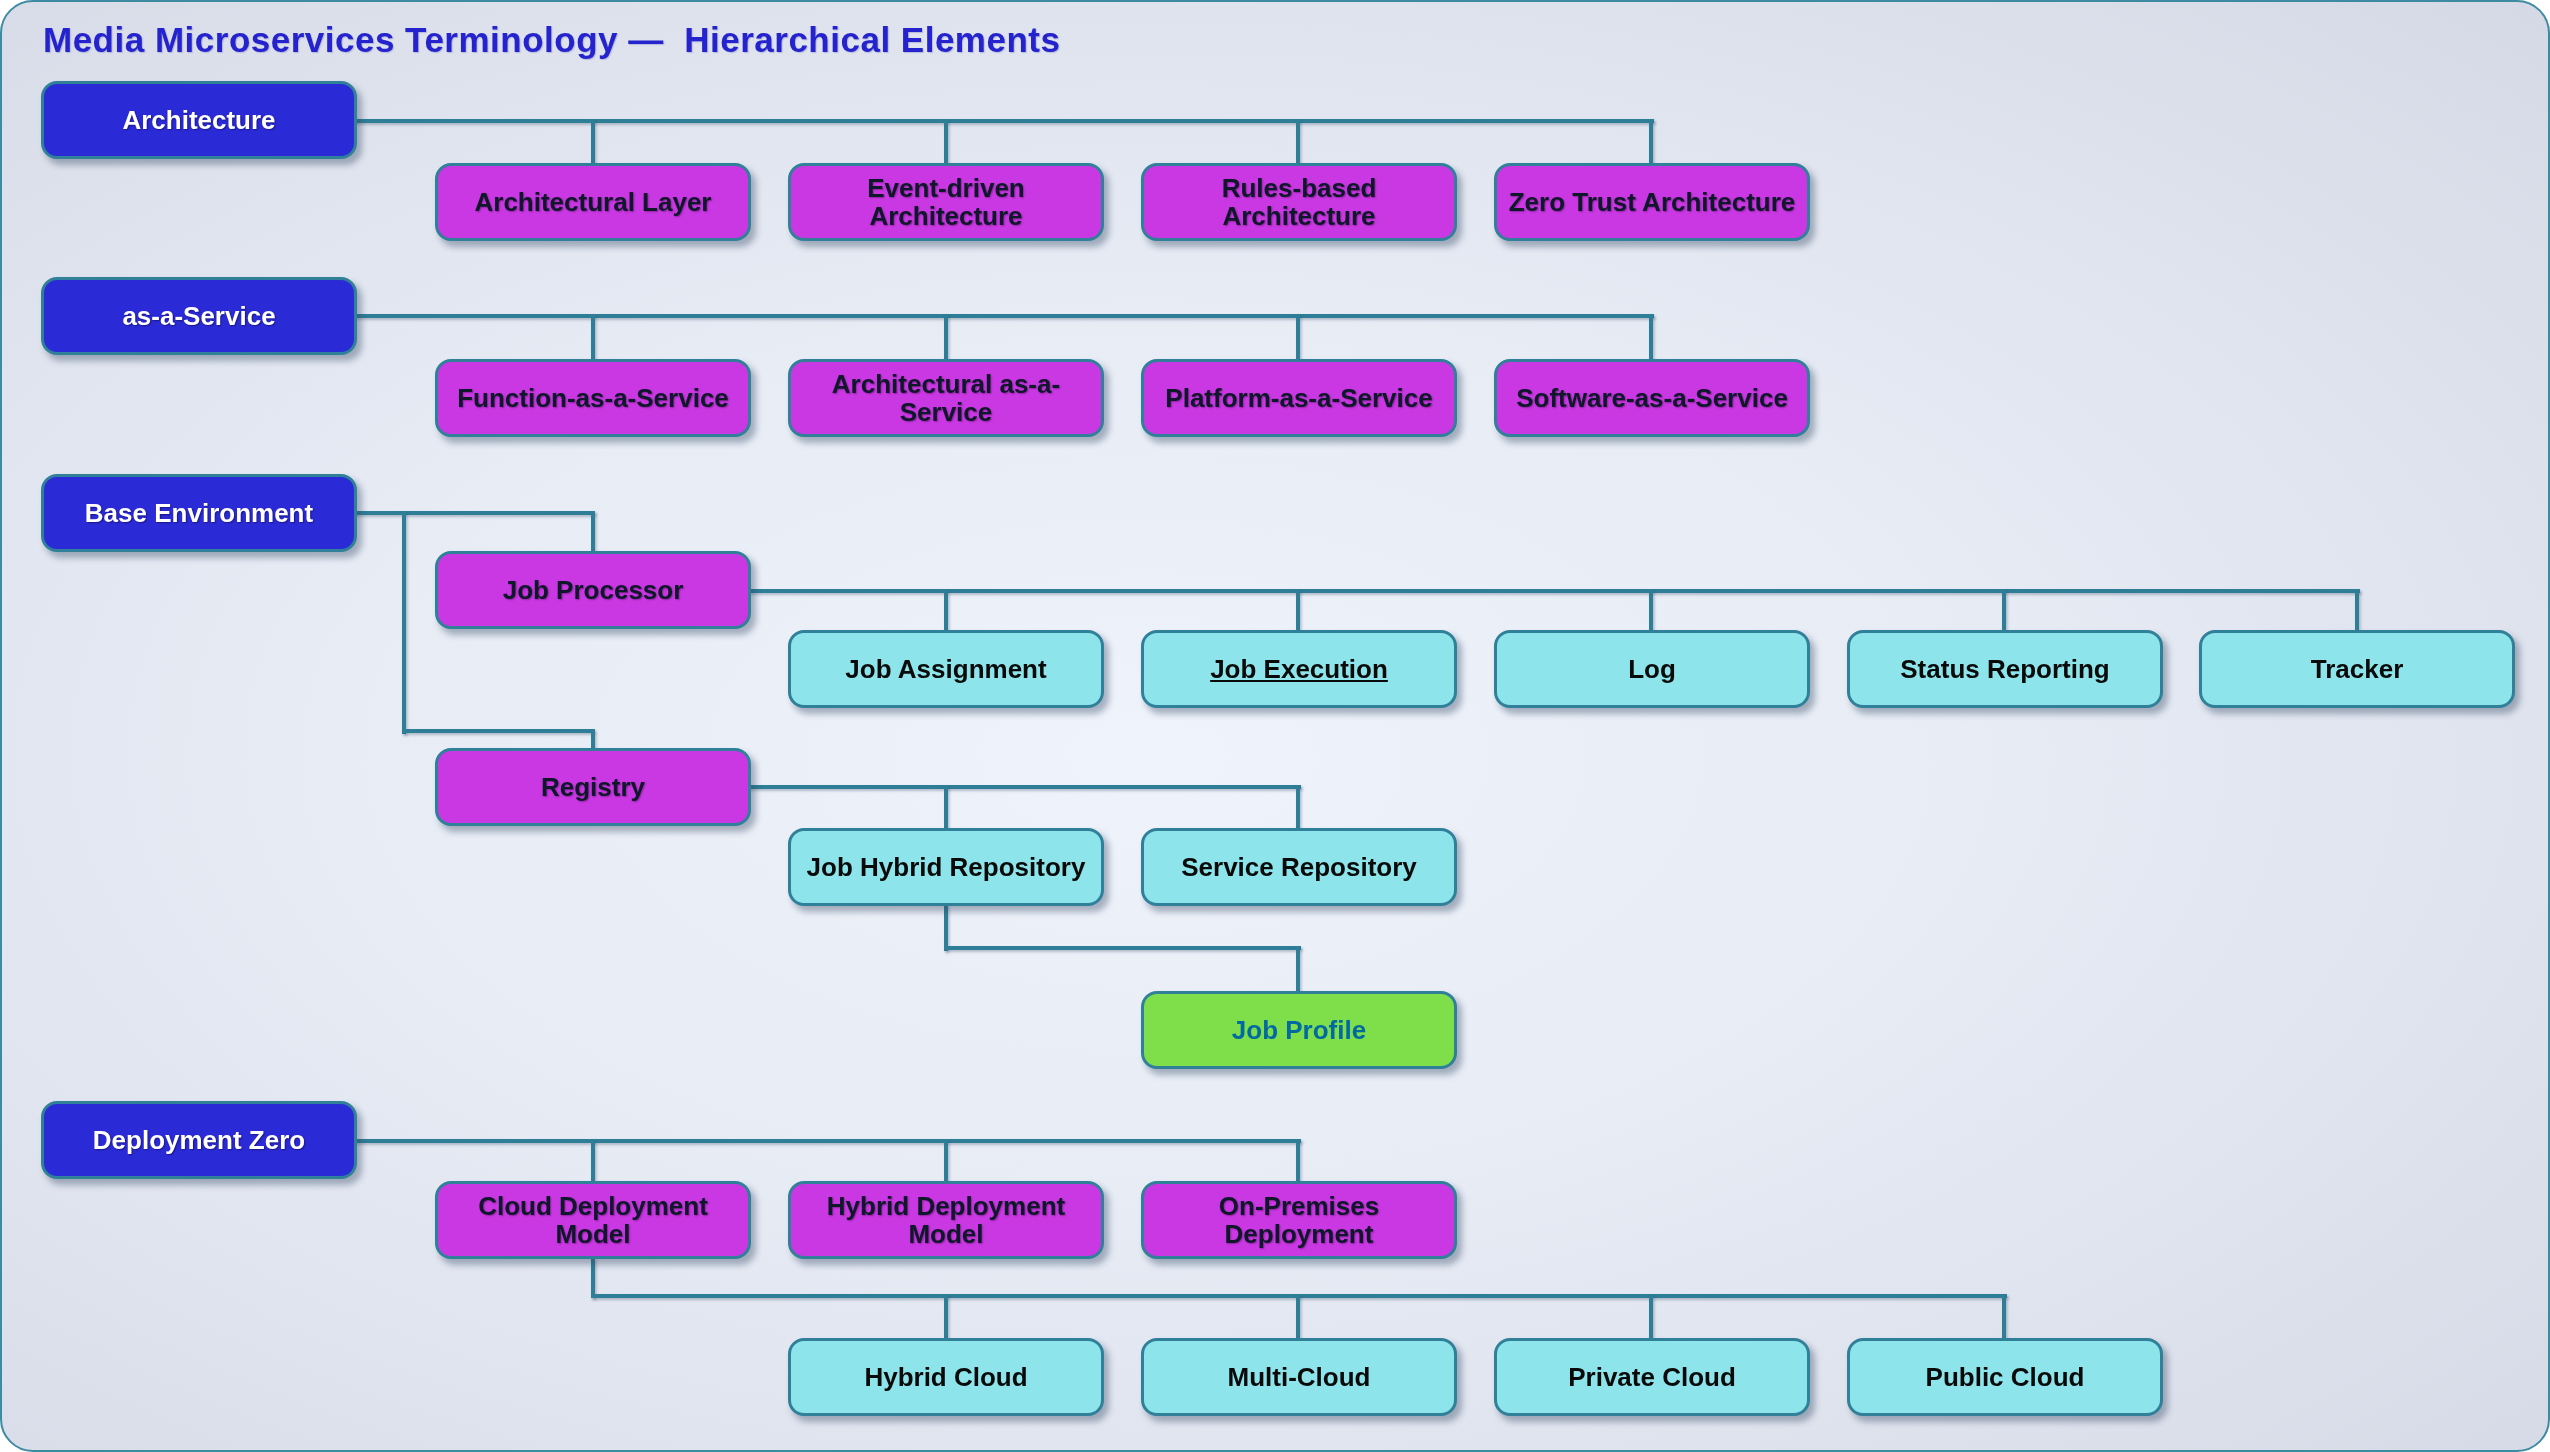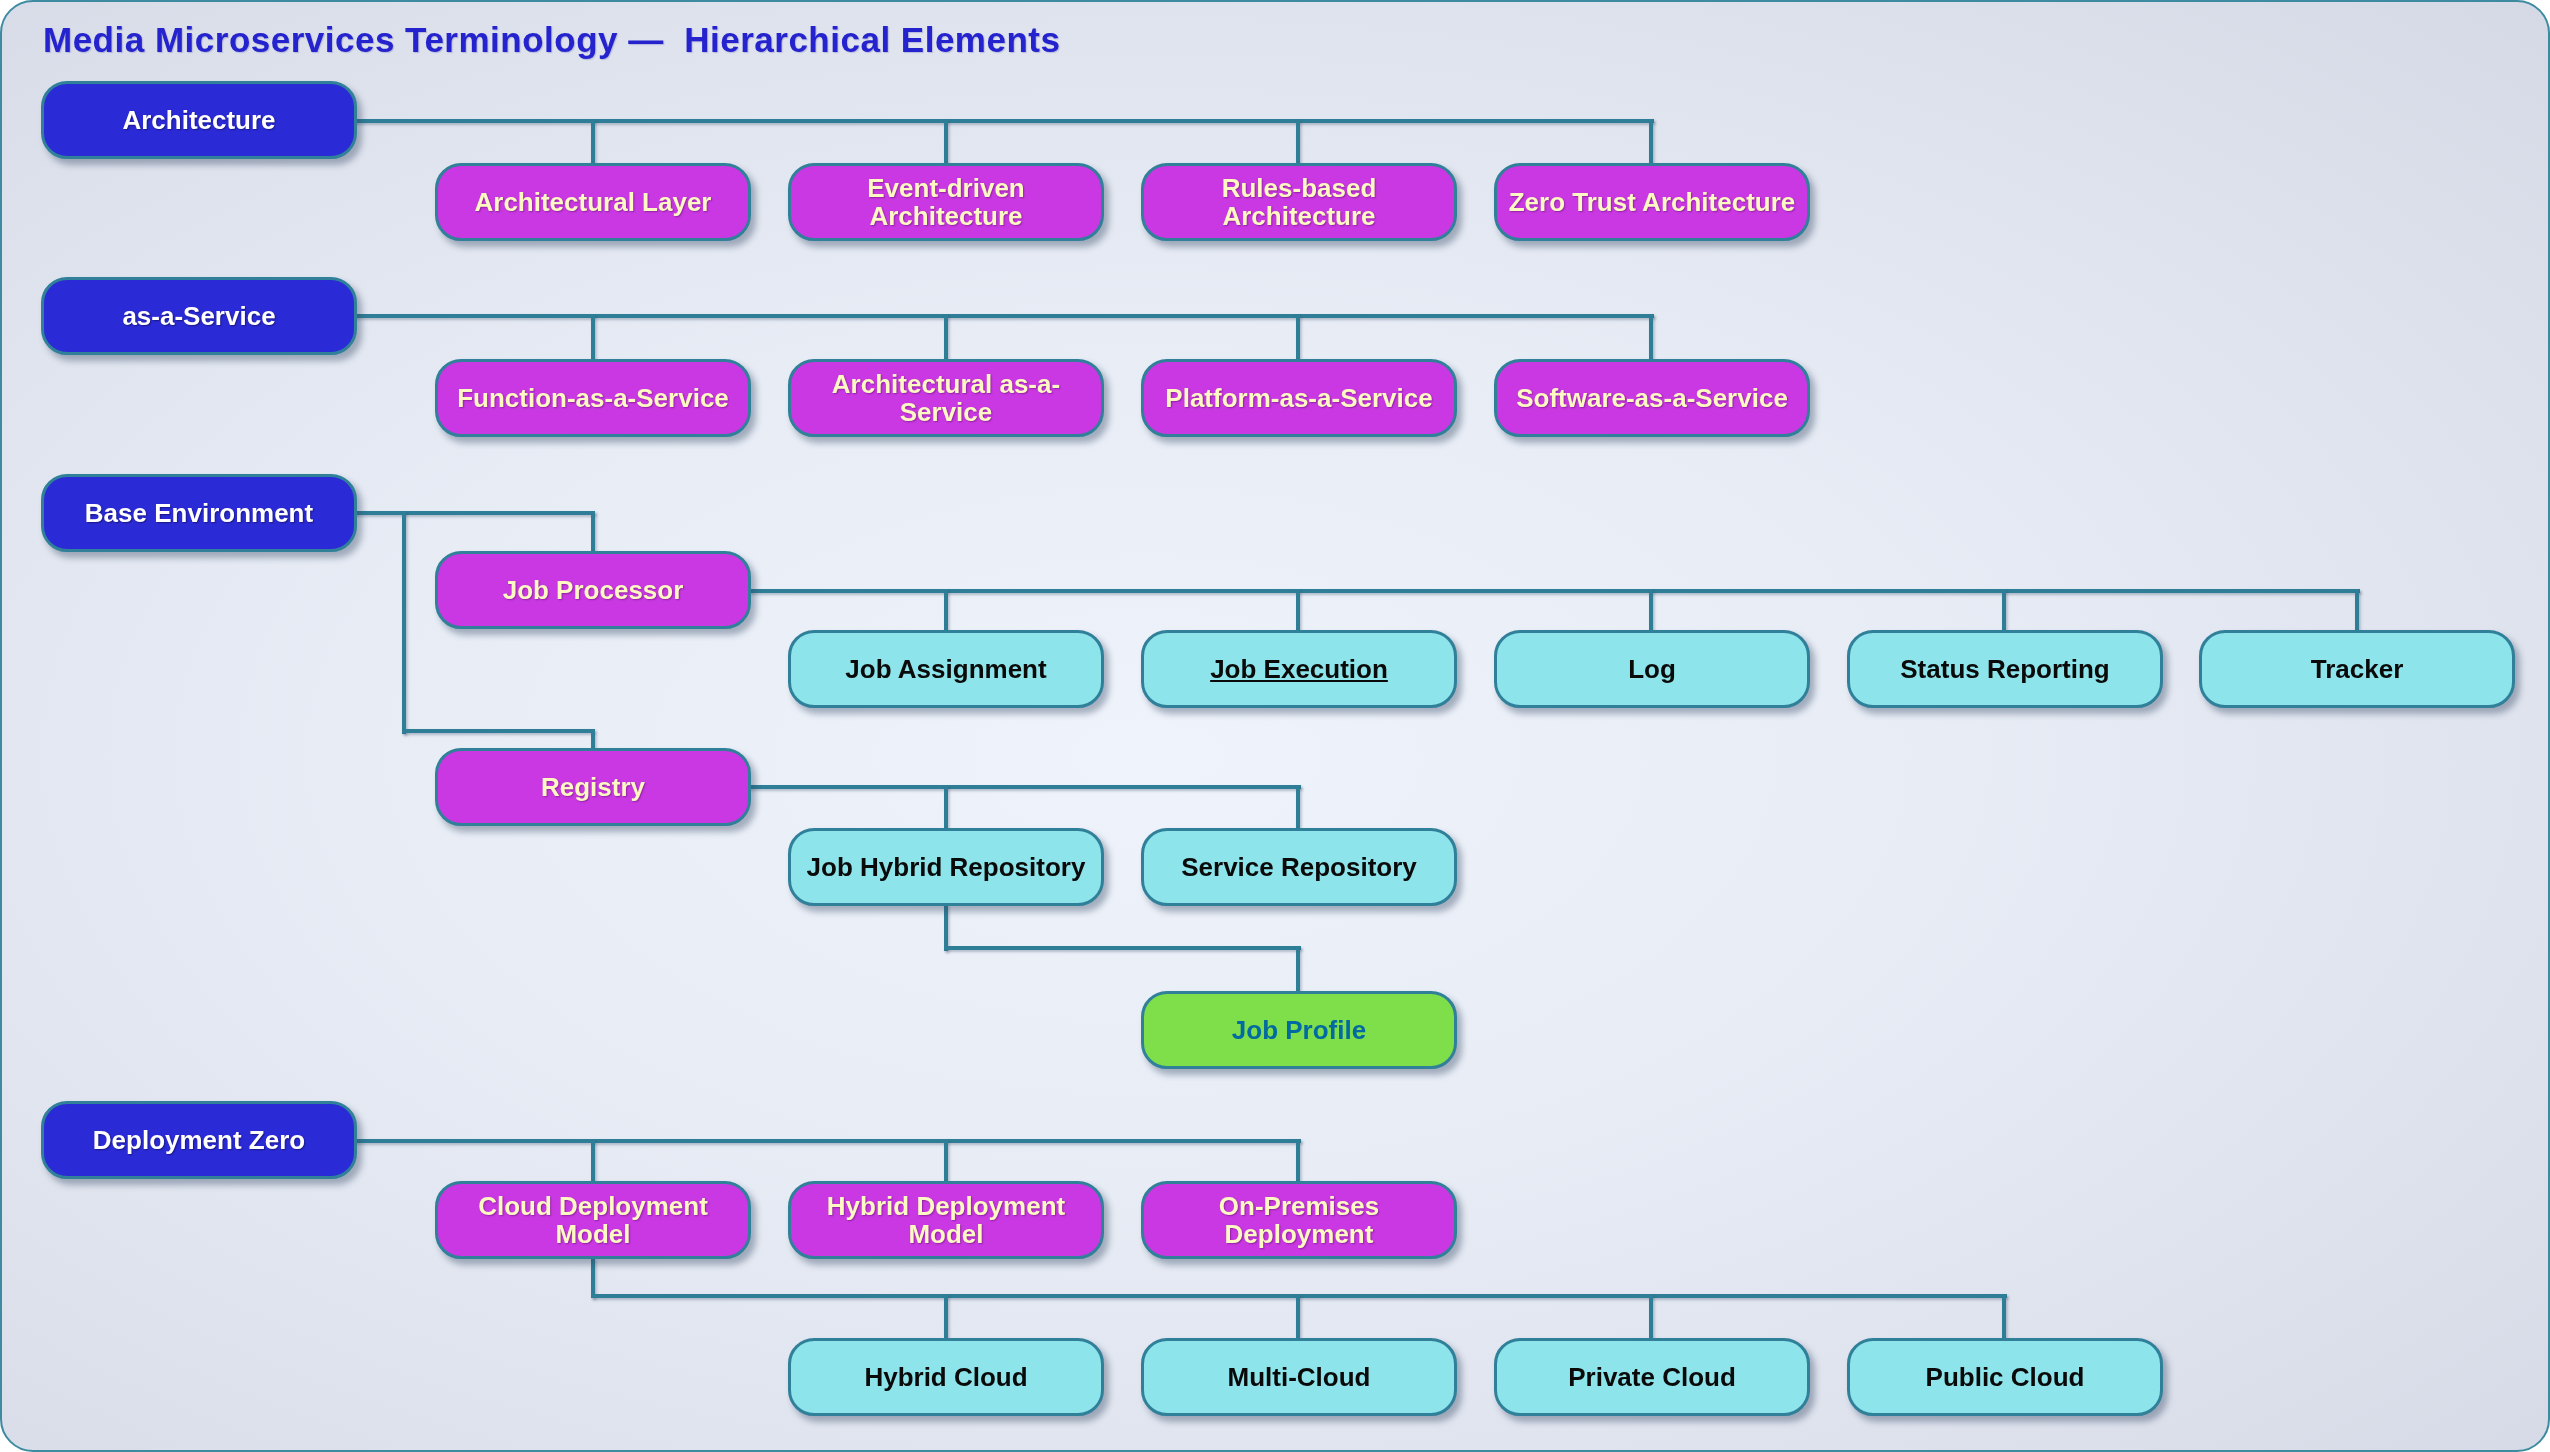--- a/index.html
+++ b/index.html
@@ -37,39 +37,39 @@
     background: var(--c-line, #2e7e97);
     box-shadow: 1.6px 2.1px 2.6px rgba(50, 70, 100, 0.30);
   }
 
   .node {
     position: absolute;
     width: 316px;
     height: 78px;
     box-sizing: border-box;
     border: 3.7px solid var(--c-node-border, #30809a);
-    border-radius: 26px;
+    border-radius: 16px;
     display: flex;
     align-items: center;
     justify-content: center;
     text-align: center;
     padding: 2.1px 10.5px;
     font-size: 26px;
     font-weight: bold;
     line-height: 1.08;
     box-shadow: 4.7px 5.8px 6.3px rgba(45, 65, 95, 0.38);
   }
   .node.root {
     background: var(--c-root, #2b2ad7);
     color: #ffffff;
     text-shadow: 1px 1px 1.6px rgba(0,0,30,0.45);
   }
   .node.branch {
     background: var(--c-branch, #c938e2);
-    color: #fef9c3;
+    color: #0f172a;
     text-shadow: 1px 1px 1.6px rgba(60,0,70,0.40);
   }
   .node.leaf {
     background: var(--c-leaf, #8de4ea);
     color: #0a0a0a;
   }
   .node.special {
     background: var(--c-special, #7edf4b);
     color: #0369a1;
   }

